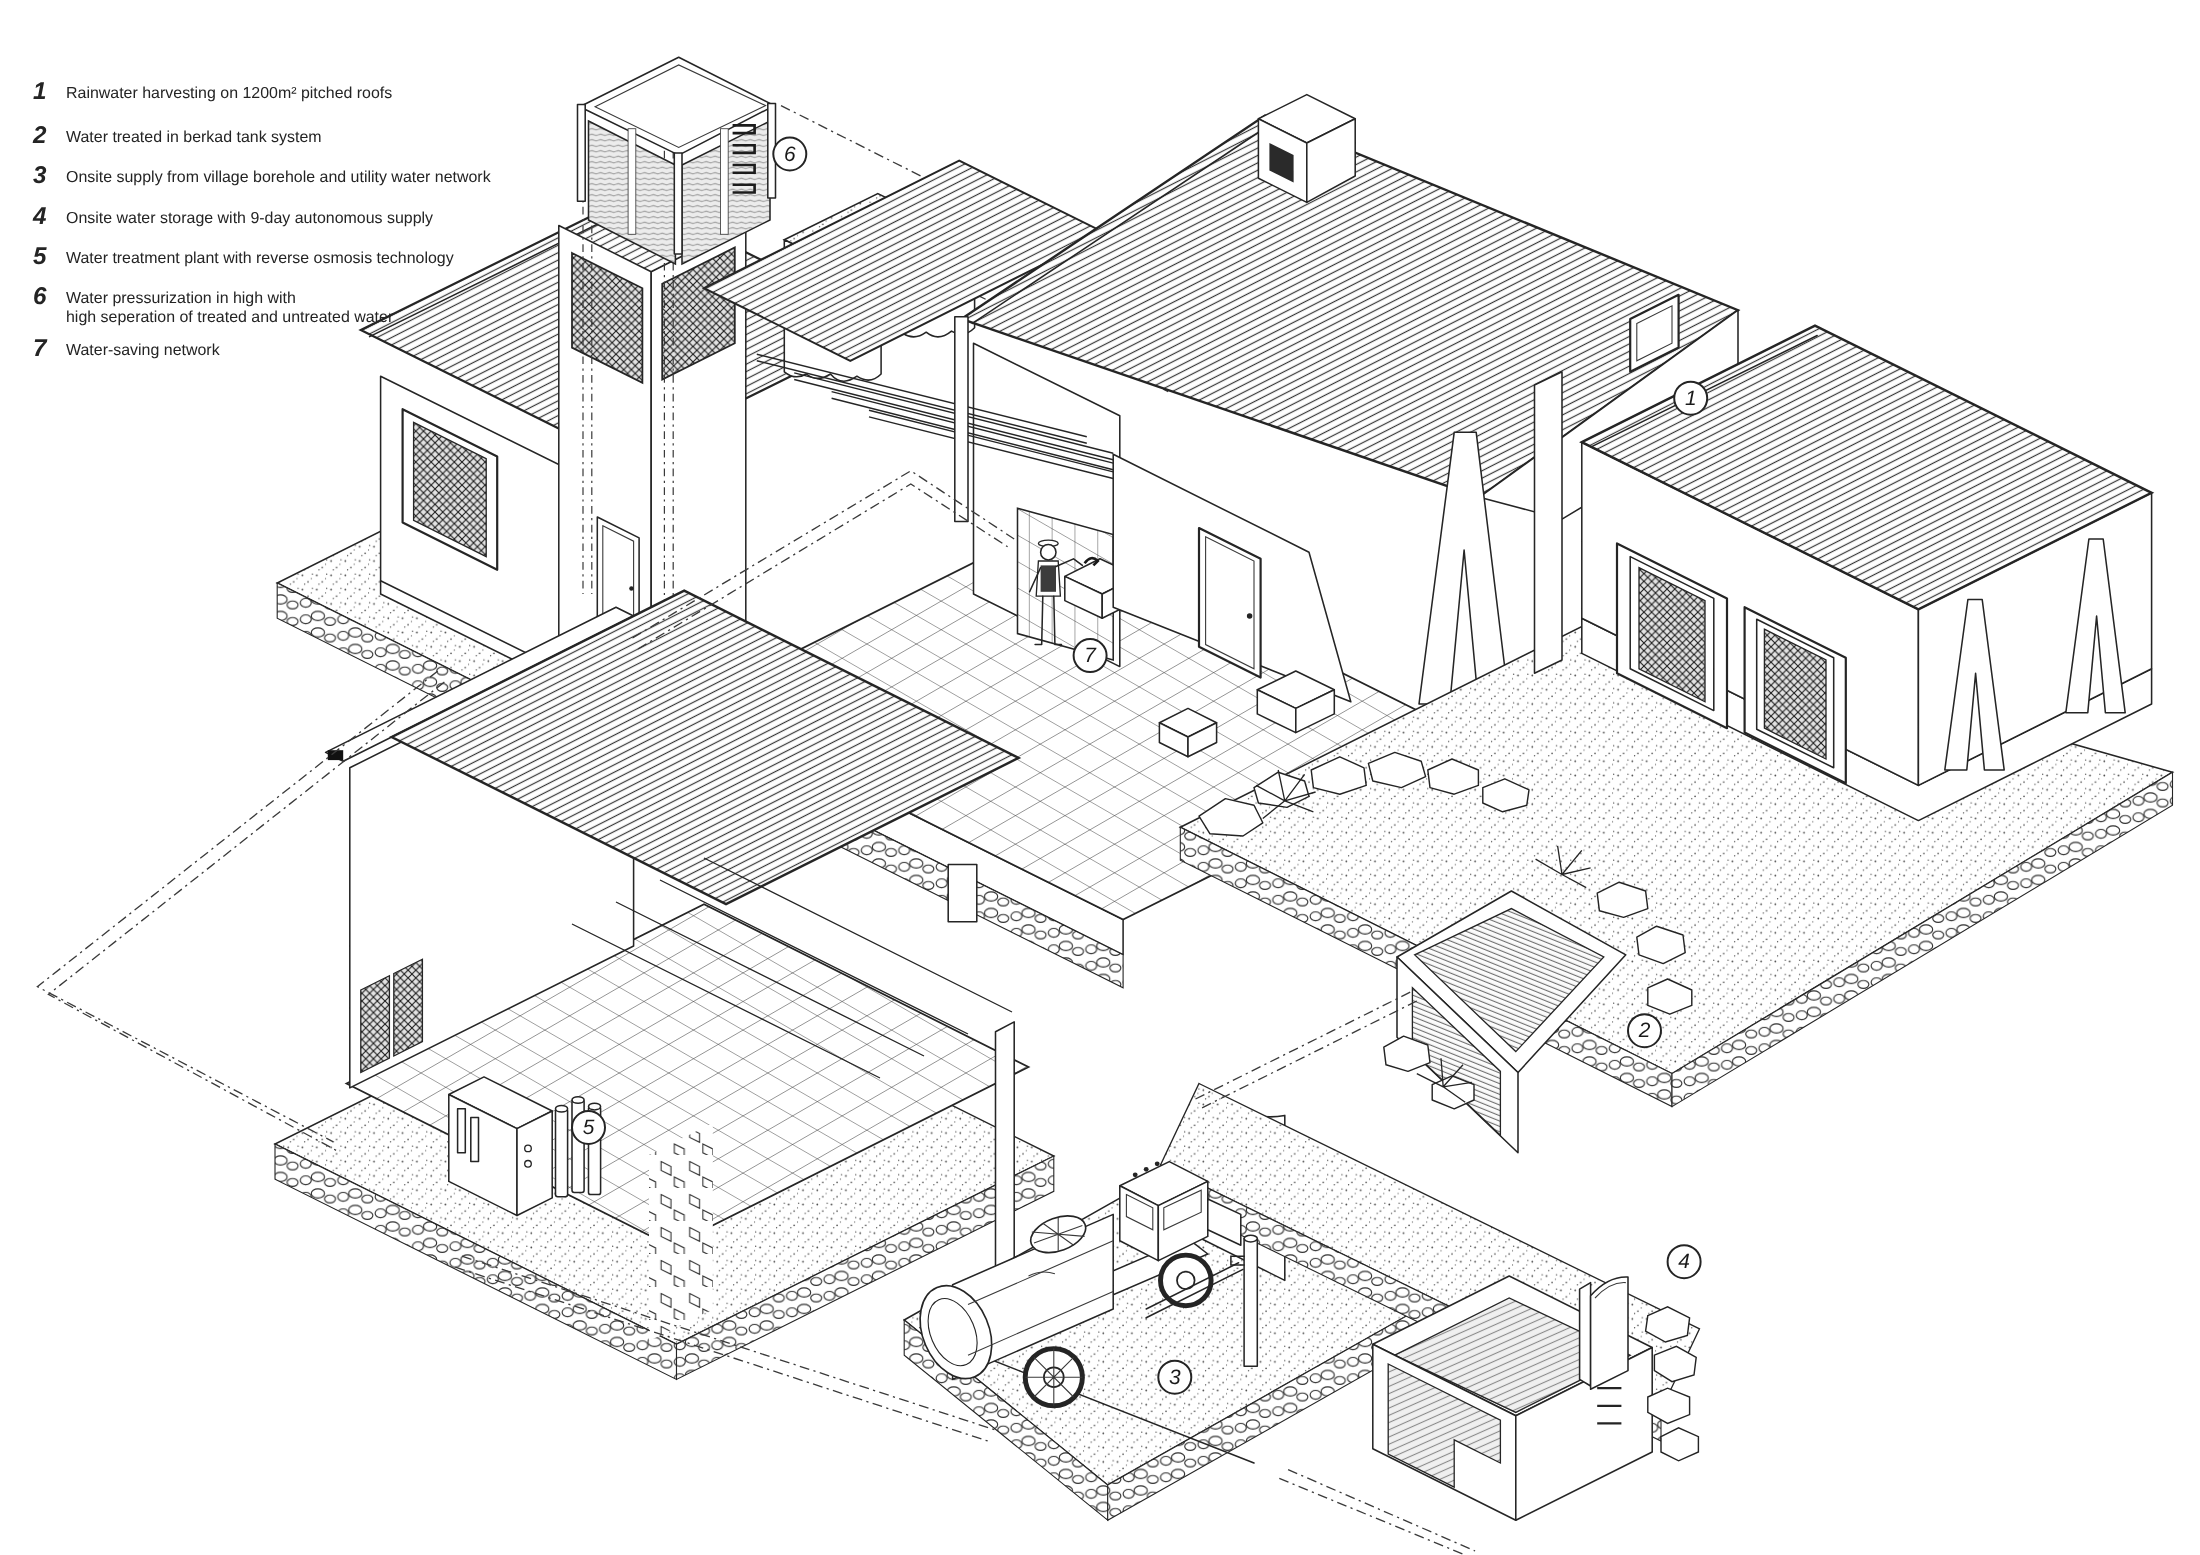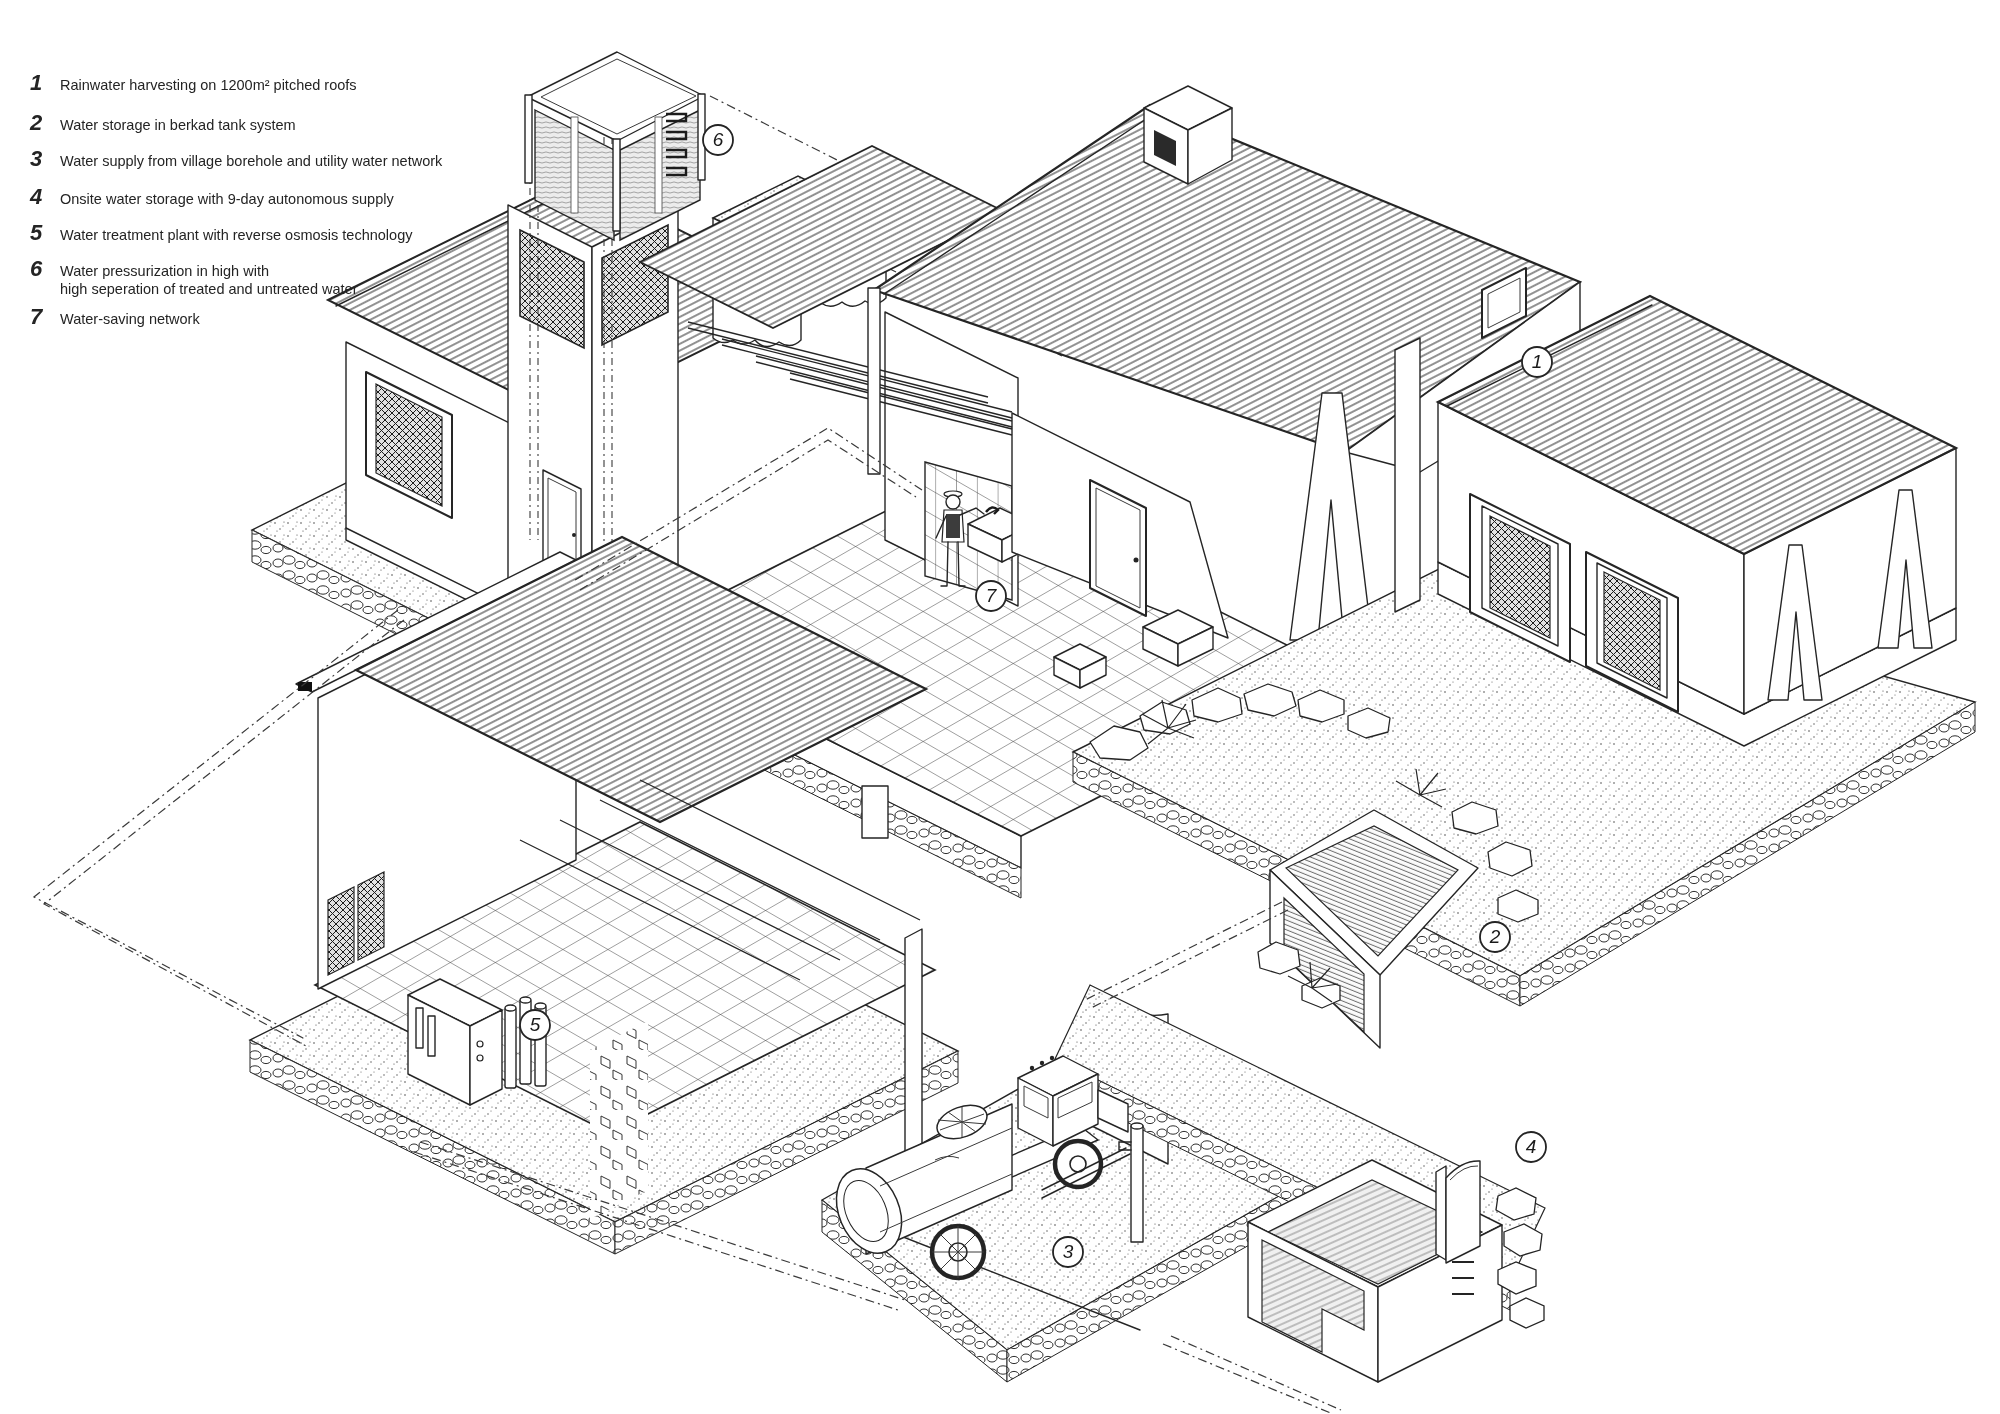--- a/index.html
+++ b/index.html
@@ -422,27 +422,27 @@
 <div id="legend">
   <div class="lrow" style="top:6px">
     <span class="lnum">1</span>
     <span class="ltextwrap">
           <span class="l1">Rainwater harvesting on 1200m² pitched roofs</span>
         </span>
   </div>
   <div class="lrow" style="top:46px">
     <span class="lnum">2</span>
     <span class="ltextwrap">
-          <span class="l1">Water storage in berkad tank system</span>
+          <span class="l1">Water treated in berkad tank system</span>
         </span>
   </div>
   <div class="lrow" style="top:82px">
     <span class="lnum">3</span>
     <span class="ltextwrap">
-          <span class="l1">Water supply from village borehole and utility water network</span>
+          <span class="l1">Onsite supply from village borehole and utility water network</span>
         </span>
   </div>
   <div class="lrow" style="top:120px">
     <span class="lnum">4</span>
     <span class="ltextwrap">
           <span class="l1">Onsite water storage with 9-day autonomous supply</span>
         </span>
   </div>
   <div class="lrow" style="top:156px">
     <span class="lnum">5</span>

